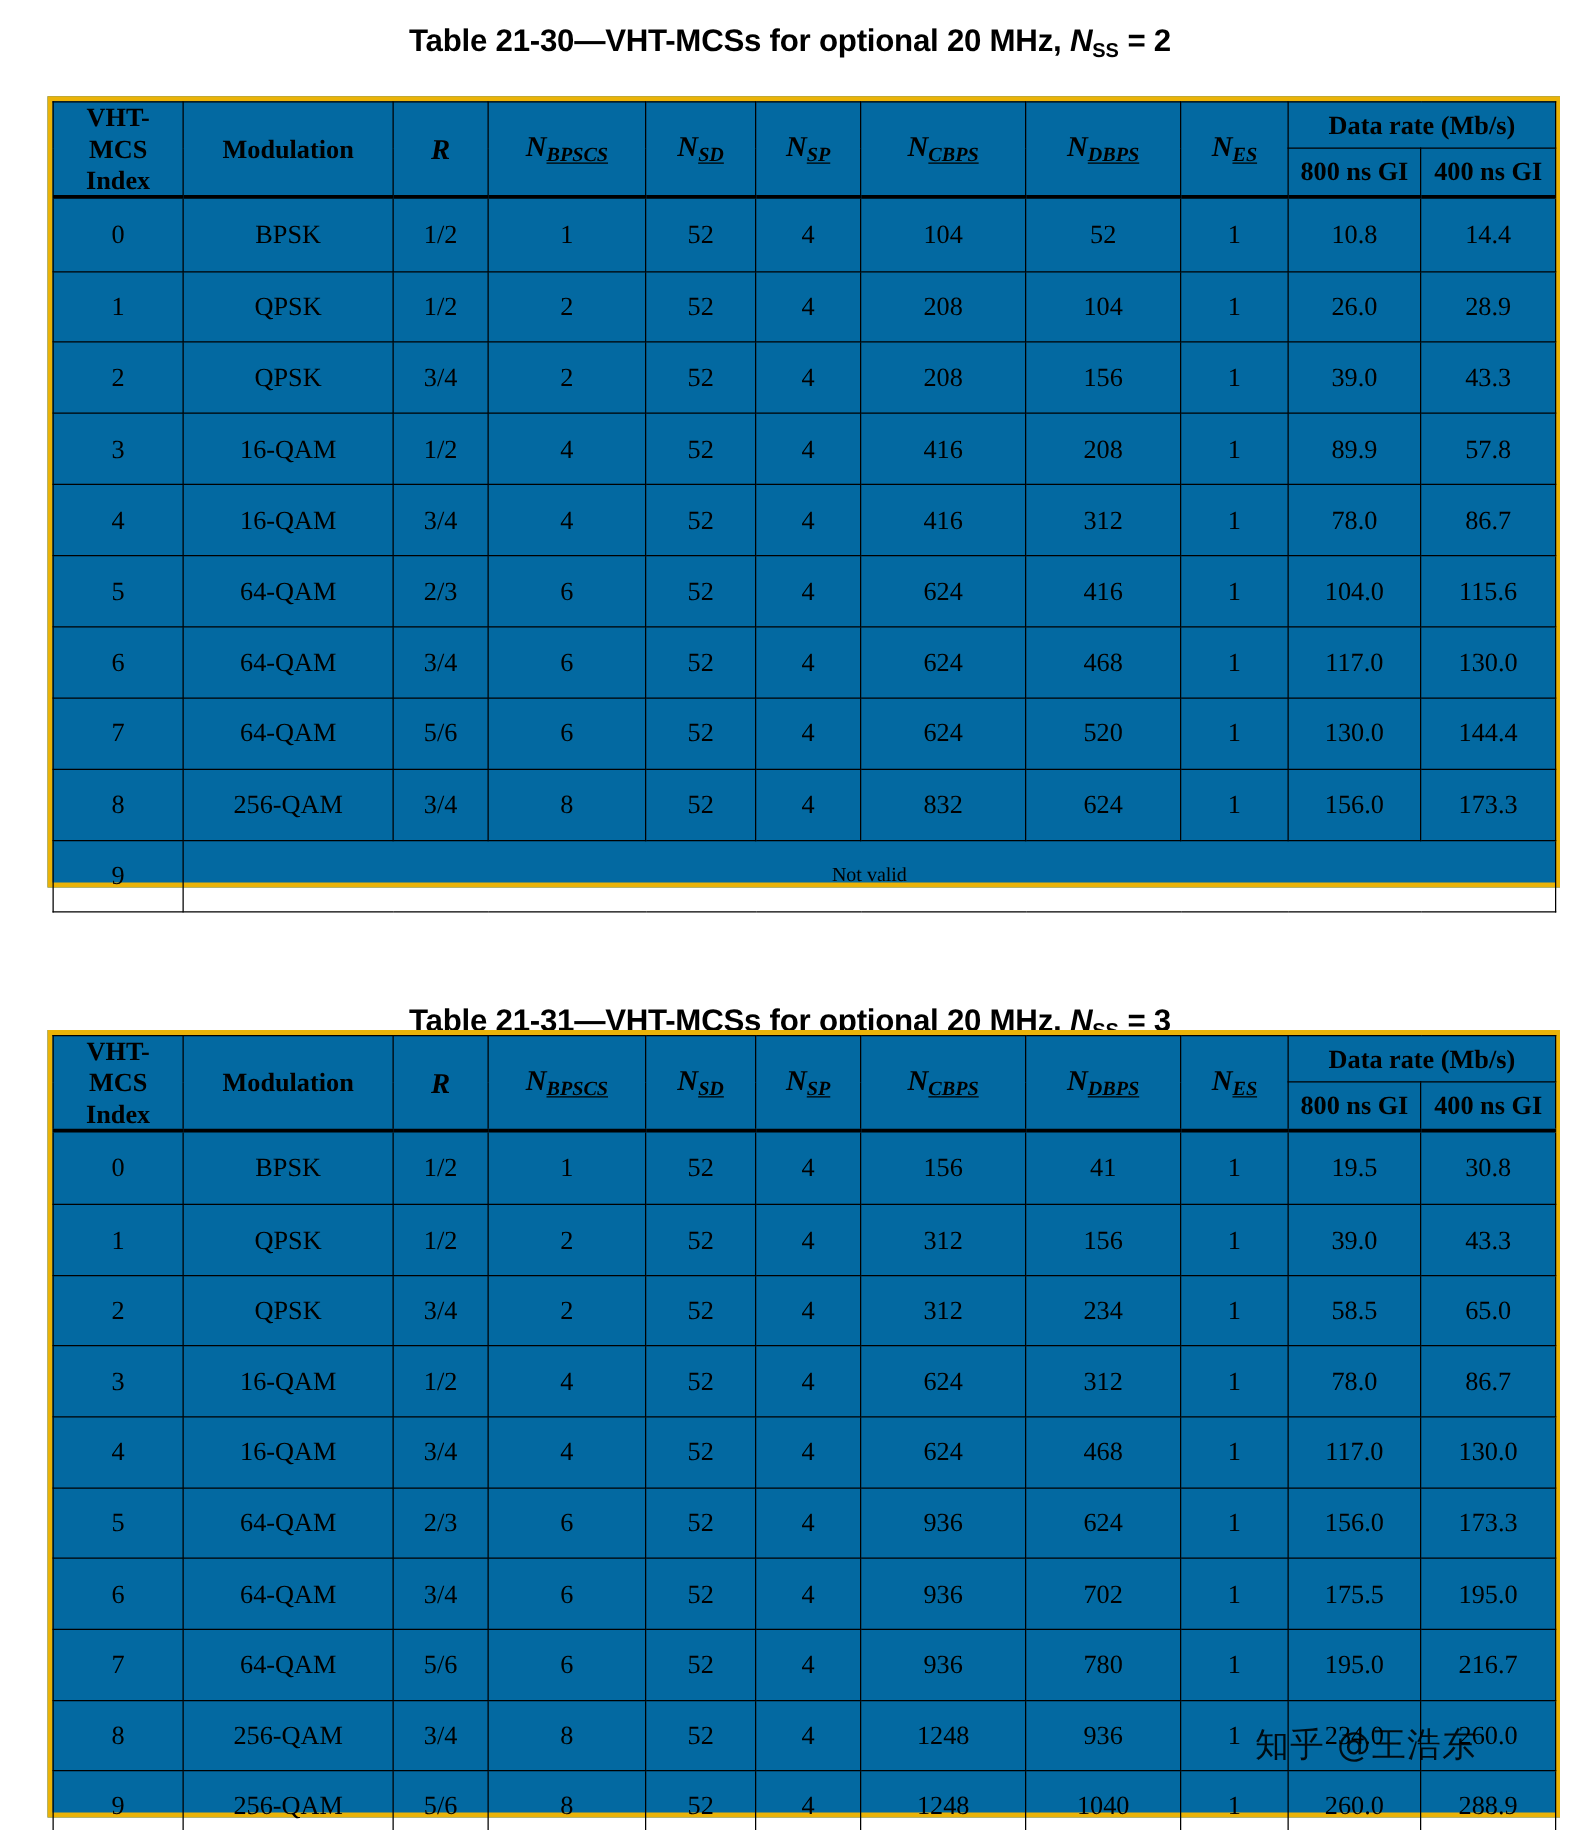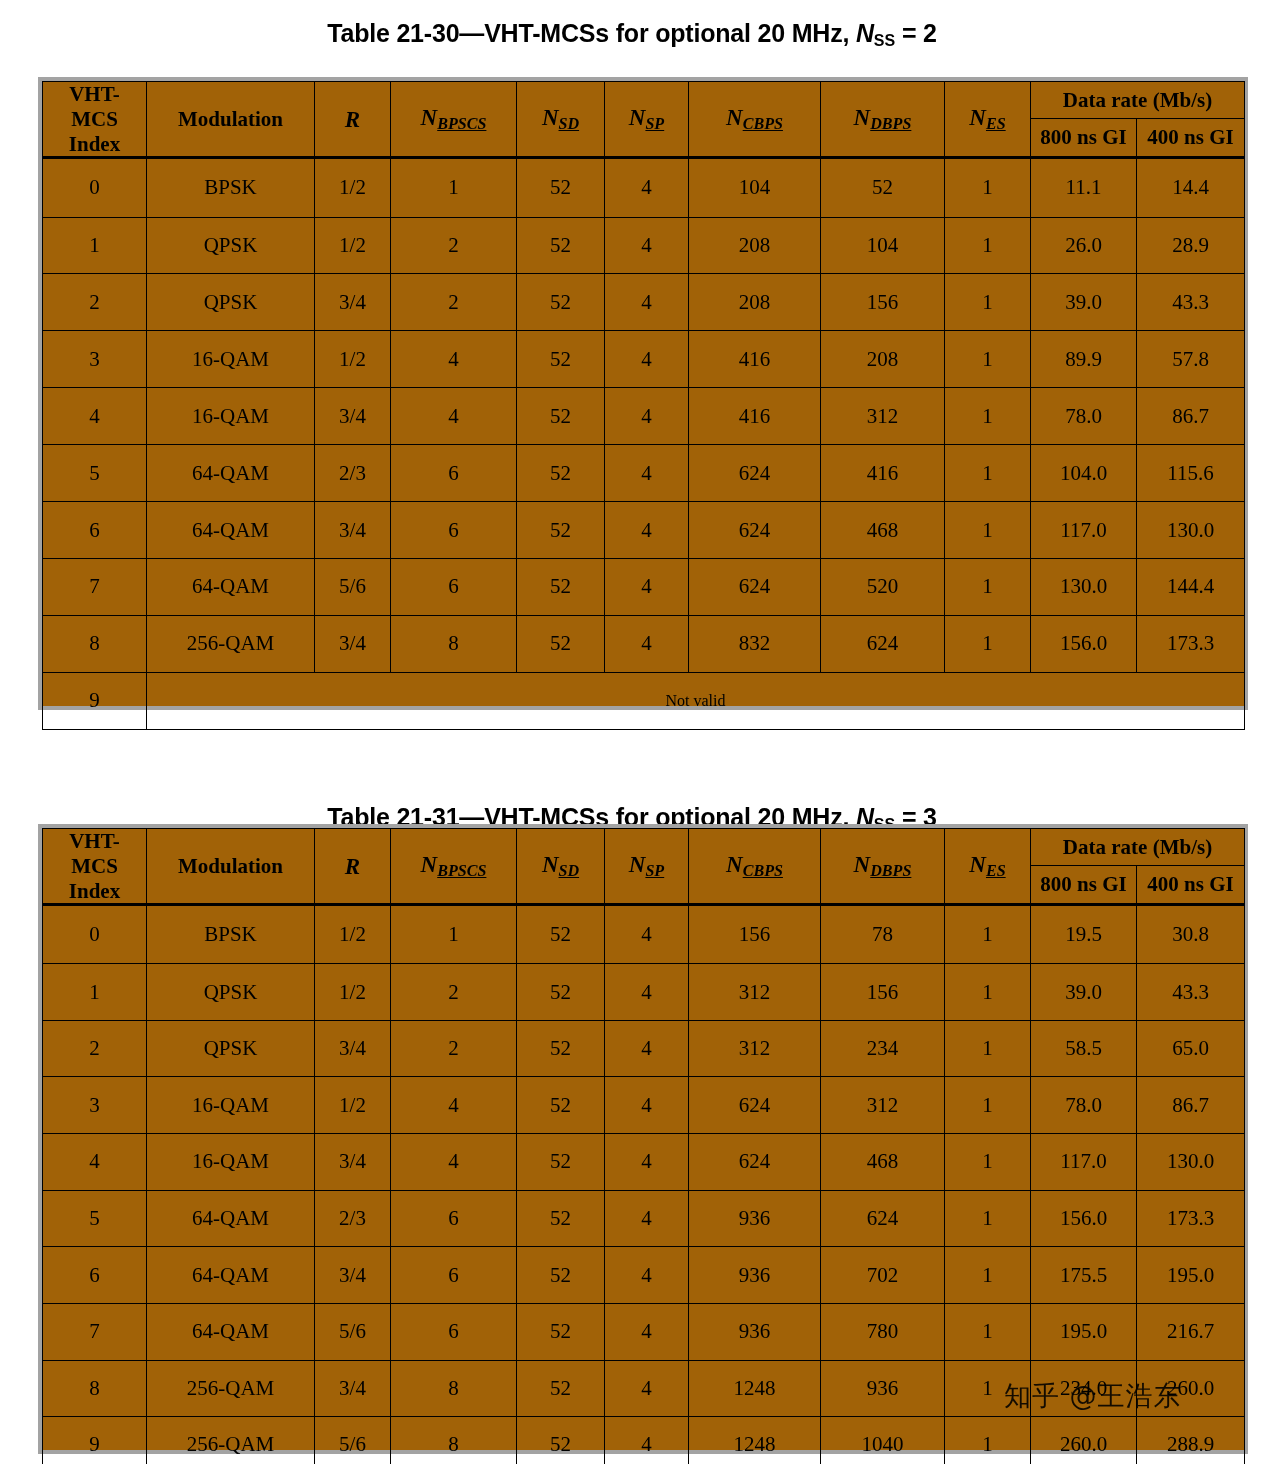--- a/index.html
+++ b/index.html
@@ -44,22 +44,22 @@
     letter-spacing: 0;
   }
 
   #caption-1 { position: absolute; left: 0; top: 19px; width: 1264px; }
   #caption-2 { position: absolute; left: 0; top: 803px; width: 1264px; }
 
   
   .tablewrap {
     position: absolute;
     box-sizing: border-box;
-    border: 4px solid #a3a3a3;
-    background: #a16207;
+    border: 4px solid #eab308;
+    background: #0369a1;
   }
   #table-1-wrap { left: 38px; top: 77px; width: 1210px; height: 633px; }
   #table-2-wrap { left: 38px; top: 824px; width: 1210px; height: 630px; }
 
   table.mcs {
     border-collapse: collapse;
     width: 100%;
     height: 100%;
     table-layout: fixed;
     font-size: 21px;
@@ -184,21 +184,21 @@
         <tr>
             <td class="cell">0</td>
             <td class="cell">BPSK</td>
             <td class="cell">1/2</td>
             <td class="cell">1</td>
             <td class="cell">52</td>
             <td class="cell">4</td>
             <td class="cell">104</td>
             <td class="cell">52</td>
             <td class="cell">1</td>
-            <td class="cell">11.1</td>
+            <td class="cell">10.8</td>
             <td class="cell">14.4</td>
           </tr>
         <tr>
             <td class="cell">1</td>
             <td class="cell">QPSK</td>
             <td class="cell">1/2</td>
             <td class="cell">2</td>
             <td class="cell">52</td>
             <td class="cell">4</td>
             <td class="cell">208</td>
@@ -349,21 +349,21 @@
       </thead>
       <tbody>
         <tr>
             <td class="cell">0</td>
             <td class="cell">BPSK</td>
             <td class="cell">1/2</td>
             <td class="cell">1</td>
             <td class="cell">52</td>
             <td class="cell">4</td>
             <td class="cell">156</td>
-            <td class="cell">78</td>
+            <td class="cell">41</td>
             <td class="cell">1</td>
             <td class="cell">19.5</td>
             <td class="cell">30.8</td>
           </tr>
         <tr>
             <td class="cell">1</td>
             <td class="cell">QPSK</td>
             <td class="cell">1/2</td>
             <td class="cell">2</td>
             <td class="cell">52</td>

